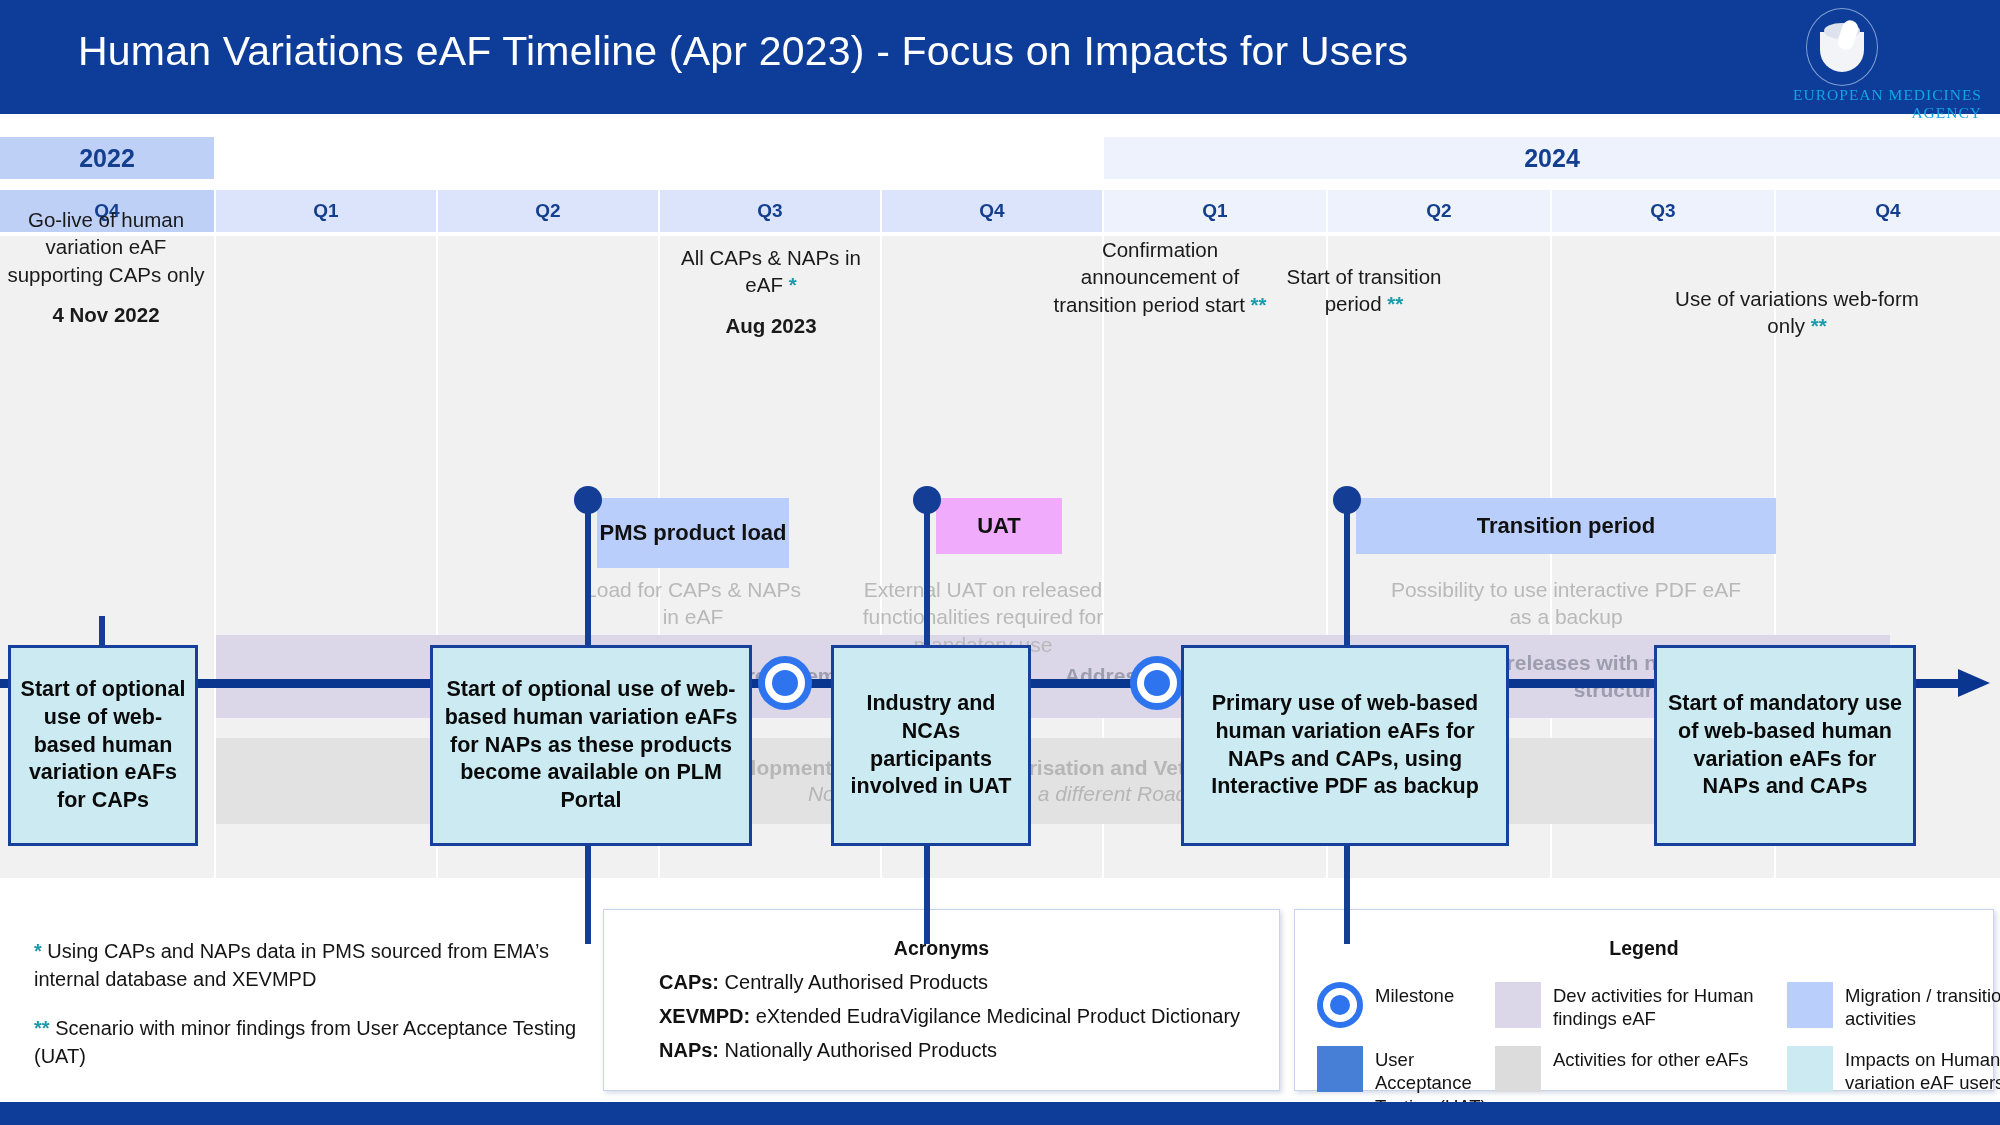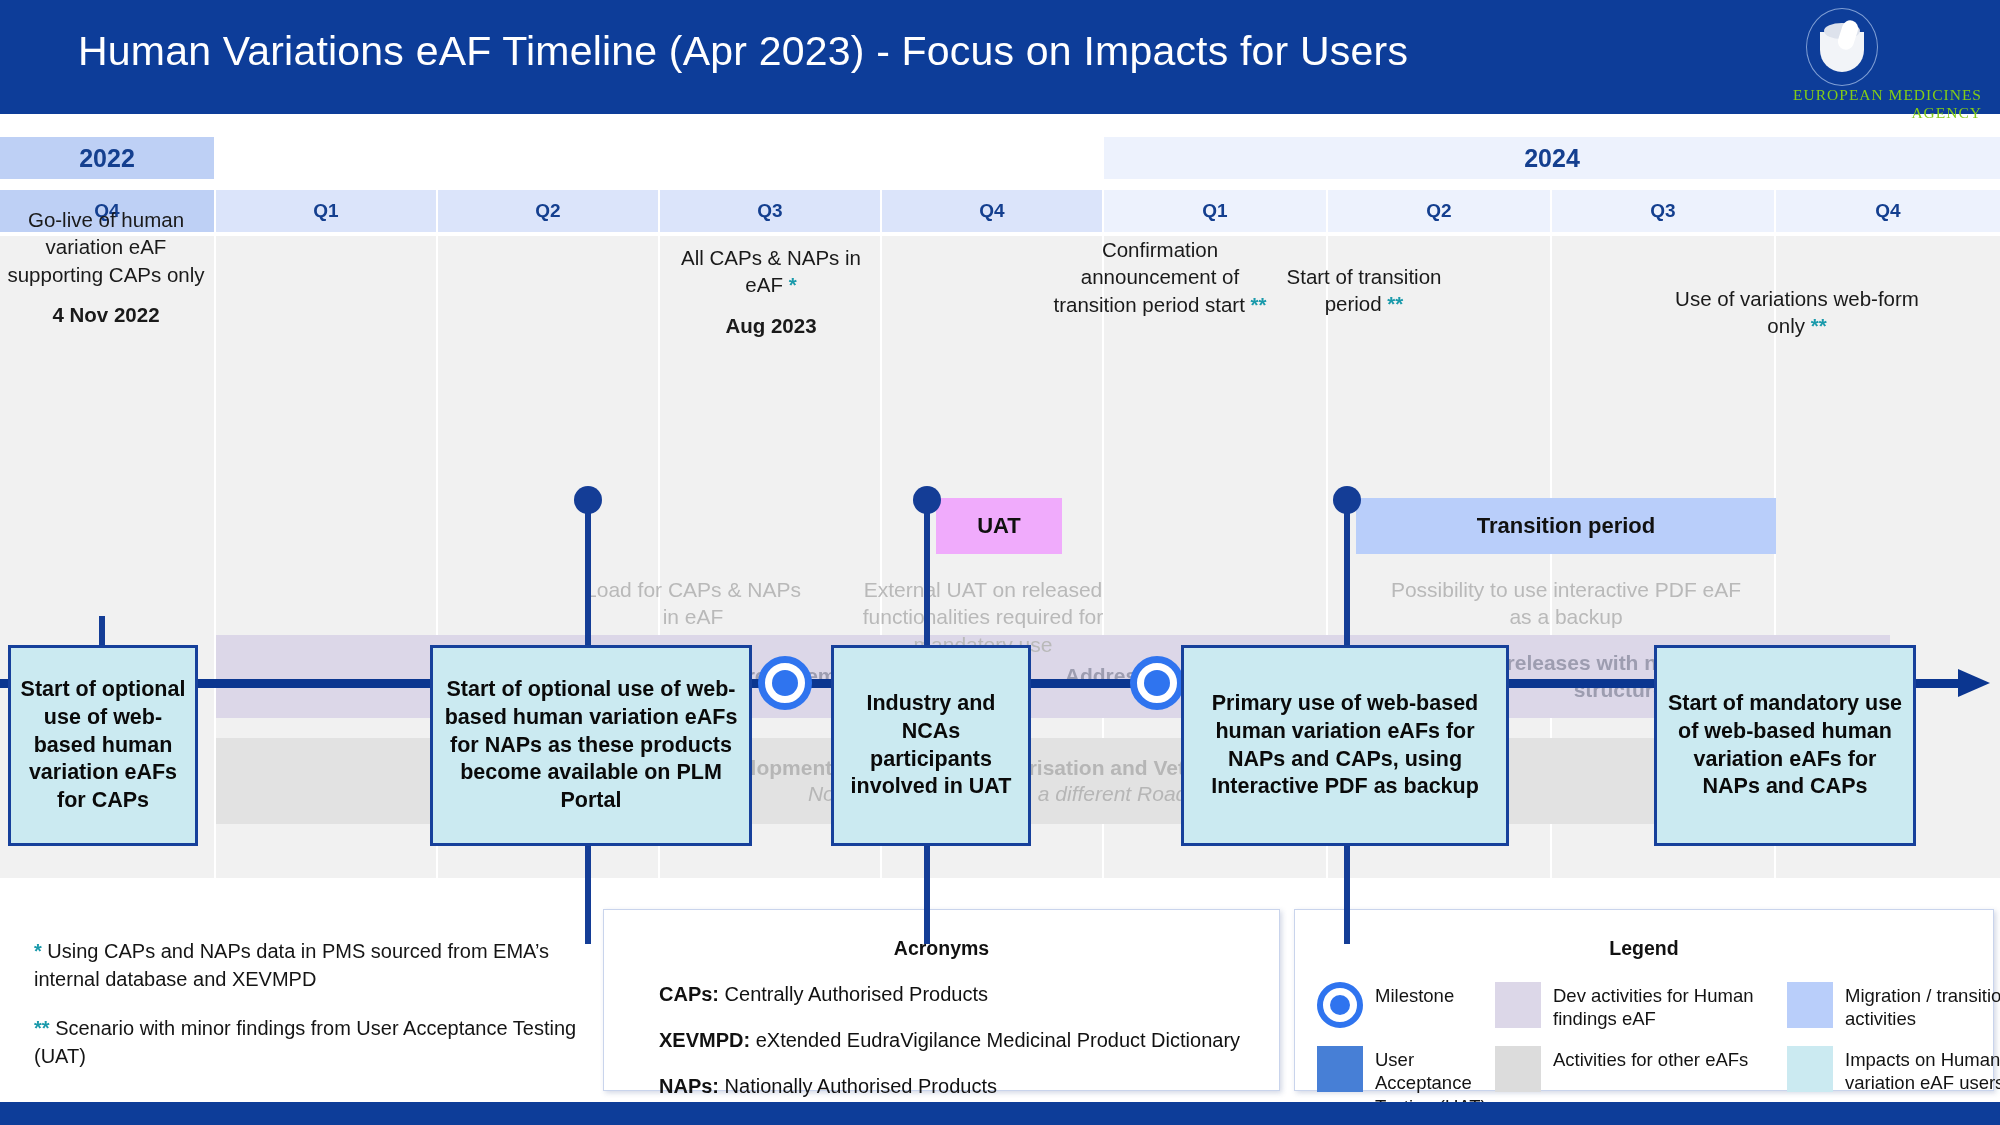--- a/index.html
+++ b/index.html
@@ -33,21 +33,21 @@
   .logo-cup:before {
     content:""; position:absolute; left:4px; top:-9px; width:36px; height:16px;
     background:#dde2ec; border-radius:50%;
   }
   .logo-pill {
     position: absolute; left: 82px; top: 14px; width: 16px; height: 30px;
     background: #ffffff; border-radius: 8px; transform: rotate(18deg);
   }
   .logo-text {
     position: absolute; left: 0; top: 80px; width: 230px;
-    text-align: right; color: #84cc16; font-size: 15.5px;
+    text-align: right; color: #0ea5e9; font-size: 15.5px;
     font-family: "Liberation Serif", serif; letter-spacing: 1.0px;
     padding-right: 6px;
   }
 
   
   .band { position: absolute; height: 42px; }
   .year-band {
     top: 137px; display: flex; align-items: center; justify-content: center;
     font-size: 25px; font-weight: bold; color: #143f8f;
     border-right: 2px solid #ffffff;
@@ -141,21 +141,21 @@
 
   
   .panel {
     position: absolute; background: #ffffff; border: 1px solid #c9d4ec;
     box-shadow: 2px 2px 5px rgba(60,80,140,.22);
   }
   .panel-title {
     text-align: center; font-weight: bold; font-size: 19.5px;
     color: #111111; margin-top: 27px;
   }
-  .acr-row { font-size: 20px; color: #111; margin: 23px 0 0 55px; }
+  .acr-row { font-size: 20px; color: #111; margin: 11px 0 0 55px; }
   .acr-row b { font-weight: bold; }
 
   .legend-grid {
     display: grid; grid-template-columns: 178px 292px 240px;
     margin: 22px 0 0 22px; row-gap: 16px;
   }
   .leg-item { display: flex; align-items: flex-start; }
   .leg-sw { width: 46px; height: 46px; flex: 0 0 46px; margin-right: 12px; }
   .leg-ring {
     width: 46px; height: 46px; flex: 0 0 46px; margin-right: 12px;
@@ -275,20 +275,23 @@
     </div>
     <div class="ms-dot" style="left:1321px; top:420px;"></div>
 
     <div class="ms-label" style="left:1672px; top:49px; width:250px;">
       <span>Use of variations web-form only </span><span class="ast">**</span>
     </div>
     <div class="ms-dot" style="left:1757px; top:420px;"></div>
 
     <div class="pin-stem" style="left:585px; top:260px; height:448px;"></div>
     <div class="pin-dot" style="left:574px; top:250px;"></div>
+    <div class="bar bar-mig" style="left:597px; top:262px; width:192px; height:70px; flex-direction:column;">
+      <span>PMS product load</span>
+    </div>
     <div class="bar-sub" style="left:580px; top:340px; width:226px;">
       <span>Load for CAPs &amp; NAPs in eAF</span>
     </div>
 
     <div class="pin-stem" style="left:924px; top:260px; height:448px;"></div>
     <div class="pin-dot" style="left:913px; top:250px;"></div>
     <div class="bar bar-uat" style="left:936px; top:262px; width:126px; height:56px;">
       <span>UAT</span>
     </div>
     <div class="bar-sub" style="left:838px; top:340px; width:290px;">

